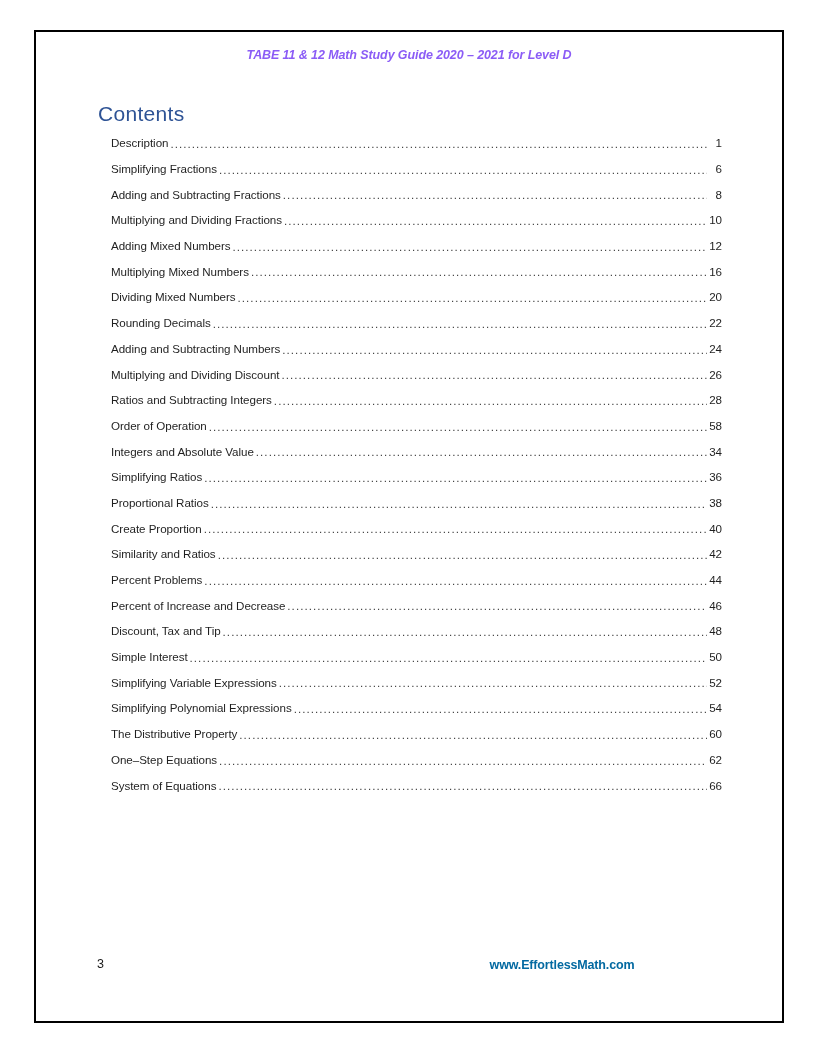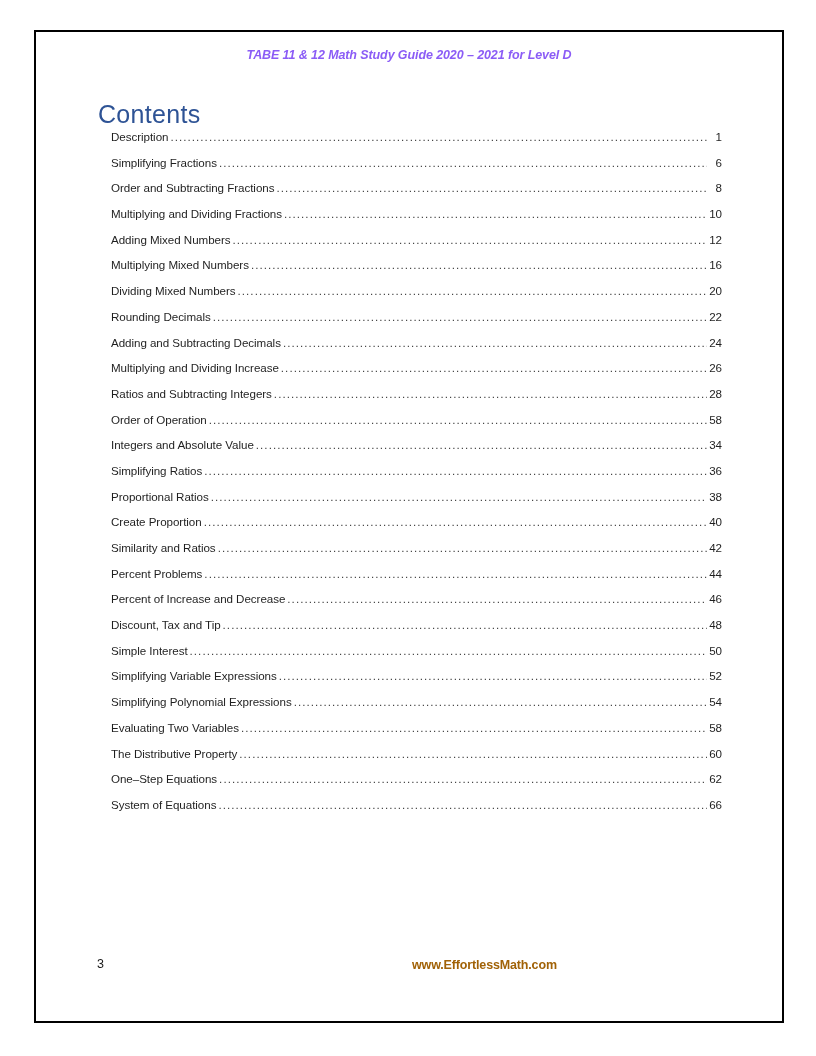--- a/index.html
+++ b/index.html
@@ -51,38 +51,38 @@
     letter-spacing: -0.1px;
     white-space: nowrap;
   }
 
   
   #contents-heading {
     position: absolute;
     left: 98px;
     top: 101px;
     font-family: "Liberation Sans", sans-serif;
-    font-size: 25px;
+    font-size: 21px;
     font-weight: normal;
     color: #2E5395;
     letter-spacing: 0.3px;
     line-height: 26px;
   }
 
   
   #toc {
     position: absolute;
     left: 111px;
     top: 130px;
     width: 611px;  
   }
 
   .toc-entry {
     display: flex;
-    align-items: flex-start;
+    align-items: center;
     height: 25.7px;
     font-family: "Liberation Sans", sans-serif;
     font-size: 11.6px;
     color: #1f1f1f;
     white-space: nowrap;
     overflow: hidden;
   }
 
   .toc-title {
     flex: 0 0 auto;
@@ -124,25 +124,25 @@
     font-family: "Liberation Sans", sans-serif;
     font-size: 12.5px;
     color: #1a1a1a;
   }
 
   #footer-site {
     position: absolute;
     left: 412px;
     top: 958px;
     width: 300px;
-    text-align: left;
+    text-align: center;
     font-family: "Liberation Sans", sans-serif;
     font-size: 12.5px;
     font-weight: bold;
-    color: #a16207;
+    color: #0369a1;
     letter-spacing: -0.15px;
   }
 </style>
 </head>
 <body>
 
 <div id="page">
 
   <div id="page-border"></div>
 
@@ -155,21 +155,21 @@
         <span class="toc-title">Description</span>
         <span class="toc-leader"></span>
         <span class="toc-page">1</span>
       </div>
       <div class="toc-entry">
         <span class="toc-title">Simplifying Fractions</span>
         <span class="toc-leader"></span>
         <span class="toc-page">6</span>
       </div>
       <div class="toc-entry">
-        <span class="toc-title">Order and Subtracting Fractions</span>
+        <span class="toc-title">Adding and Subtracting Fractions</span>
         <span class="toc-leader"></span>
         <span class="toc-page">8</span>
       </div>
       <div class="toc-entry">
         <span class="toc-title">Multiplying and Dividing Fractions</span>
         <span class="toc-leader"></span>
         <span class="toc-page">10</span>
       </div>
       <div class="toc-entry">
         <span class="toc-title">Adding Mixed Numbers</span>
@@ -185,26 +185,26 @@
         <span class="toc-title">Dividing Mixed Numbers</span>
         <span class="toc-leader"></span>
         <span class="toc-page">20</span>
       </div>
       <div class="toc-entry">
         <span class="toc-title">Rounding Decimals</span>
         <span class="toc-leader"></span>
         <span class="toc-page">22</span>
       </div>
       <div class="toc-entry">
-        <span class="toc-title">Adding and Subtracting Decimals</span>
+        <span class="toc-title">Adding and Subtracting Numbers</span>
         <span class="toc-leader"></span>
         <span class="toc-page">24</span>
       </div>
       <div class="toc-entry">
-        <span class="toc-title">Multiplying and Dividing Increase</span>
+        <span class="toc-title">Multiplying and Dividing Discount</span>
         <span class="toc-leader"></span>
         <span class="toc-page">26</span>
       </div>
       <div class="toc-entry">
         <span class="toc-title">Ratios and Subtracting Integers</span>
         <span class="toc-leader"></span>
         <span class="toc-page">28</span>
       </div>
       <div class="toc-entry">
         <span class="toc-title">Order of Operation</span>
@@ -260,25 +260,20 @@
         <span class="toc-title">Simplifying Variable Expressions</span>
         <span class="toc-leader"></span>
         <span class="toc-page">52</span>
       </div>
       <div class="toc-entry">
         <span class="toc-title">Simplifying Polynomial Expressions</span>
         <span class="toc-leader"></span>
         <span class="toc-page">54</span>
       </div>
       <div class="toc-entry">
-        <span class="toc-title">Evaluating Two Variables</span>
-        <span class="toc-leader"></span>
-        <span class="toc-page">58</span>
-      </div>
-      <div class="toc-entry">
         <span class="toc-title">The Distributive Property</span>
         <span class="toc-leader"></span>
         <span class="toc-page">60</span>
       </div>
       <div class="toc-entry">
         <span class="toc-title">One–Step Equations</span>
         <span class="toc-leader"></span>
         <span class="toc-page">62</span>
       </div>
       <div class="toc-entry">

